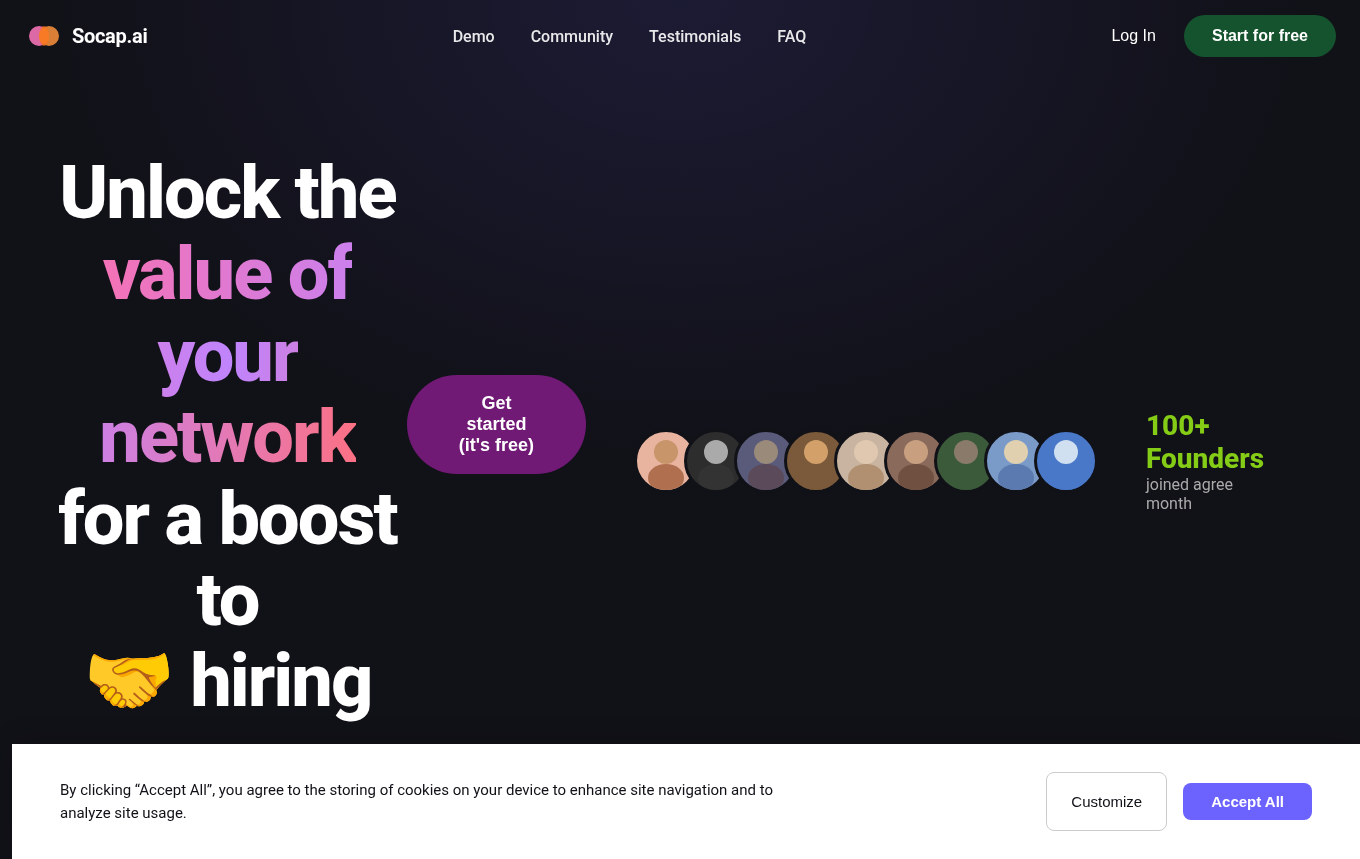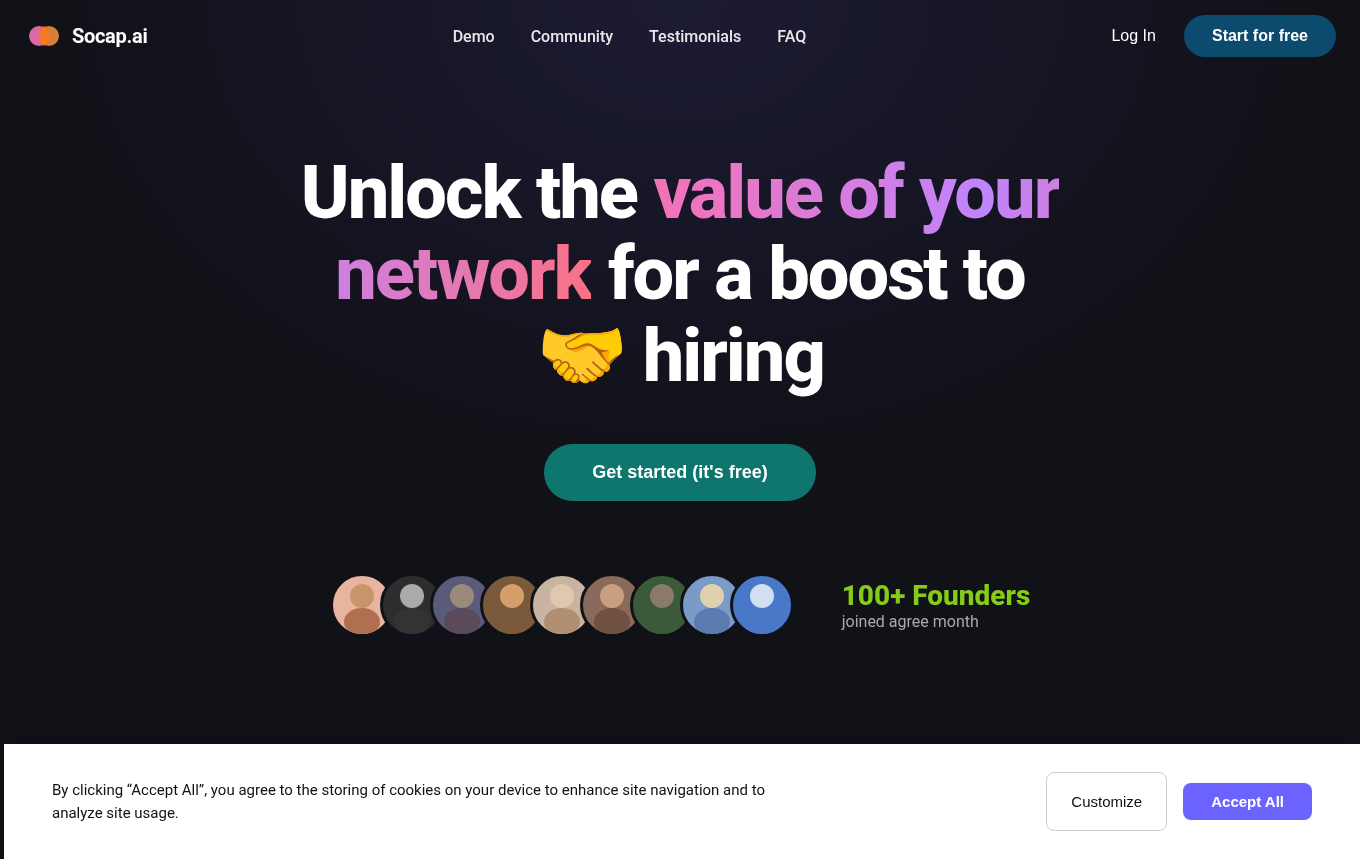--- a/index.html
+++ b/index.html
@@ -71,21 +71,21 @@
       color: #ffffff;
       font-size: 16px;
       font-weight: 500;
       cursor: pointer;
       background: none;
       border: none;
       padding: 8px 12px;
     }
 
     .btn-start {
-      background: #0c4a6e;
+      background: #14532d;
       color: #ffffff;
       font-size: 16px;
       font-weight: 600;
       border: none;
       border-radius: 50px;
       padding: 12px 28px;
       cursor: pointer;
       white-space: nowrap;
     }
 
@@ -116,21 +116,21 @@
     }
 
     .hero-headline .handshake {
       display: inline-block;
       -webkit-text-fill-color: initial;
       color: inherit;
       font-style: normal;
     }
 
     .btn-cta {
-      background: #0f766e;
+      background: #701a75;
       color: #ffffff;
       font-size: 18px;
       font-weight: 600;
       border: none;
       border-radius: 50px;
       padding: 18px 48px;
       cursor: pointer;
       margin-bottom: 72px;
     }
 
@@ -180,21 +180,21 @@
     .founders-subtitle {
       font-size: 16px;
       color: #aaaaaa;
       font-weight: 400;
     }
 
     
     .cookie-banner {
       position: fixed;
       bottom: 0;
-      left: 4px;
+      left: 12px;
       right: 0;
       background: #ffffff;
       color: #111118;
       padding: 28px 48px;
       display: flex;
       align-items: center;
       justify-content: space-between;
       z-index: 100;
       box-shadow: 0 -4px 24px rgba(0,0,0,0.15);
     }
@@ -242,21 +242,21 @@
       height: 500px;
       background: radial-gradient(ellipse at 50% 0%, rgba(108,99,255,0.12) 0%, transparent 65%);
       pointer-events: none;
       z-index: 0;
     }
 
     .hero-content {
       position: relative;
       z-index: 1;
       display: flex;
-      flex-direction: column;
+      flex-direction: row;
       align-items: center;
     }
 
     
     .av1 { background: #e8b4a0; }
     .av2 { background: #2d2d2d; }
     .av3 { background: #5a5a7a; }
     .av4 { background: #7a5a3a; }
     .av5 { background: #c8b4a0; }
     .av6 { background: #8a6a5a; }

